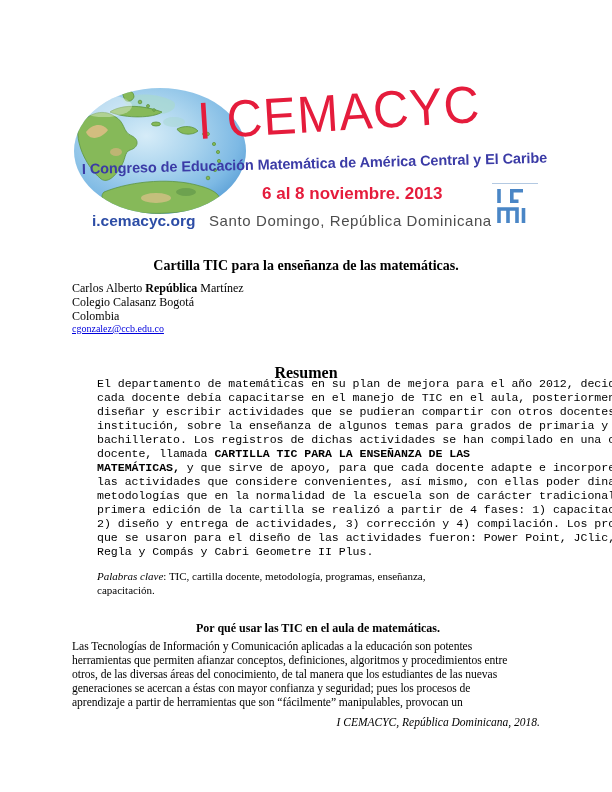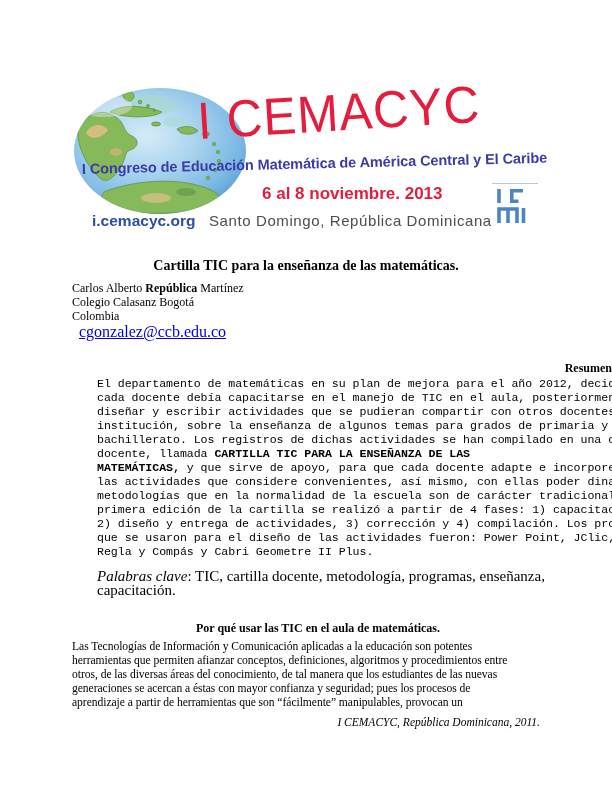--- a/index.html
+++ b/index.html
@@ -23,27 +23,27 @@
            font-size:15.5px;font-weight:700;color:var(--website-blue);white-space:nowrap;z-index:3;}
   .location{left:209px;top:212px;font-family:"Liberation Sans",sans-serif;
             font-size:15px;font-weight:400;letter-spacing:.6px;
             color:var(--location-gray);white-space:nowrap;z-index:3;}
   .icmi{left:492px;top:182px;width:46px;height:42px;color:var(--icmi-blue);}
 
   
   .paper-title{left:0;top:249px;width:612px;text-align:center;
                font-size:14px;font-weight:700;white-space:nowrap;}
   .author{left:72px;top:281px;font-size:12px;line-height:14px;white-space:nowrap;}
-  .email{left:79px;top:323px;font-size:16px;color:var(--link-blue);
+  .email{left:72px;top:323px;font-size:10px;color:var(--link-blue);
          white-space:nowrap;}
-  .h-abstract{left:0;top:351px;width:612px;text-align:right;
-              font-size:12px;font-weight:700;white-space:nowrap;}
+  .h-abstract{left:0;top:351px;width:612px;text-align:center;
+              font-size:16px;font-weight:700;white-space:nowrap;}
   .abstract{left:97px;top:377px;font-size:11.6px;line-height:14px;
             letter-spacing:-0.05px;white-space:nowrap;font-family:Liberation Mono, monospace;}
-  .keywords{left:97px;top:569px;font-size:15px;line-height:14px;white-space:nowrap;}
+  .keywords{left:97px;top:569px;font-size:11px;line-height:14px;white-space:nowrap;}
   .h-section{left:12px;top:611px;width:612px;text-align:center;
              font-size:12px;font-weight:700;white-space:nowrap;}
   .bodytext{left:72px;top:640px;font-size:11.6px;line-height:14px;
             letter-spacing:-0.05px;white-space:nowrap;}
   .pfooter{right:72px;top:716px;font-size:11.5px;font-style:italic;
            white-space:nowrap;text-align:right;}
 </style>
 </head>
 <body>
 
@@ -129,15 +129,15 @@
     <h2 class="abs h-abstract">Resumen</h2>
 
     <div class="abs abstract">El departamento de matemáticas en su plan de mejora para el año 2012, decidió que<br>cada docente debía capacitarse en el manejo de TIC en el aula, posteriormente<br>diseñar y escribir actividades que se pudieran compartir con otros docentes de la<br>institución, sobre la enseñanza de algunos temas para grados de primaria y<br>bachillerato. Los registros de dichas actividades se han compilado en una cartilla<br>docente, llamada <b>CARTILLA TIC PARA LA ENSEÑANZA DE LAS</b><br><b>MATEMÁTICAS,</b> y que sirve de apoyo, para que cada docente adapte e incorpore<br>las actividades que considere convenientes, así mismo, con ellas poder dinamizar las<br>metodologías que en la normalidad de la escuela son de carácter tradicional. La<br>primera edición de la cartilla se realizó a partir de 4 fases: 1) capacitación individual,<br>2) diseño y entrega de actividades, 3) corrección y 4) compilación. Los programas<br>que se usaron para el diseño de las actividades fueron: Power Point, JClic, Geogebra,<br>Regla y Compás y Cabri Geometre II Plus.</div>
 
     <div class="abs keywords"><i>Palabras clave</i>: TIC, cartilla docente, metodología, programas, enseñanza,<br>capacitación.</div>
 
     <h2 class="abs h-section">Por qué usar las TIC en el aula de matemáticas.</h2>
 
     <div class="abs bodytext">Las Tecnologías de Información y Comunicación aplicadas a la educación son potentes<br>herramientas que permiten afianzar conceptos, definiciones, algoritmos y procedimientos entre<br>otros, de las diversas áreas del conocimiento, de tal manera que los estudiantes de las nuevas<br>generaciones se acercan a éstas con mayor confianza y seguridad; pues los procesos de<br>aprendizaje a partir de herramientas que son “fácilmente” manipulables, provocan un</div>
 
-    <div class="abs pfooter">I CEMACYC, República Dominicana, 2011.</div>
+    <div class="abs pfooter">I CEMACYC, República Dominicana, 2018.</div>
   </main>
 </div>
 
 </body></html>

